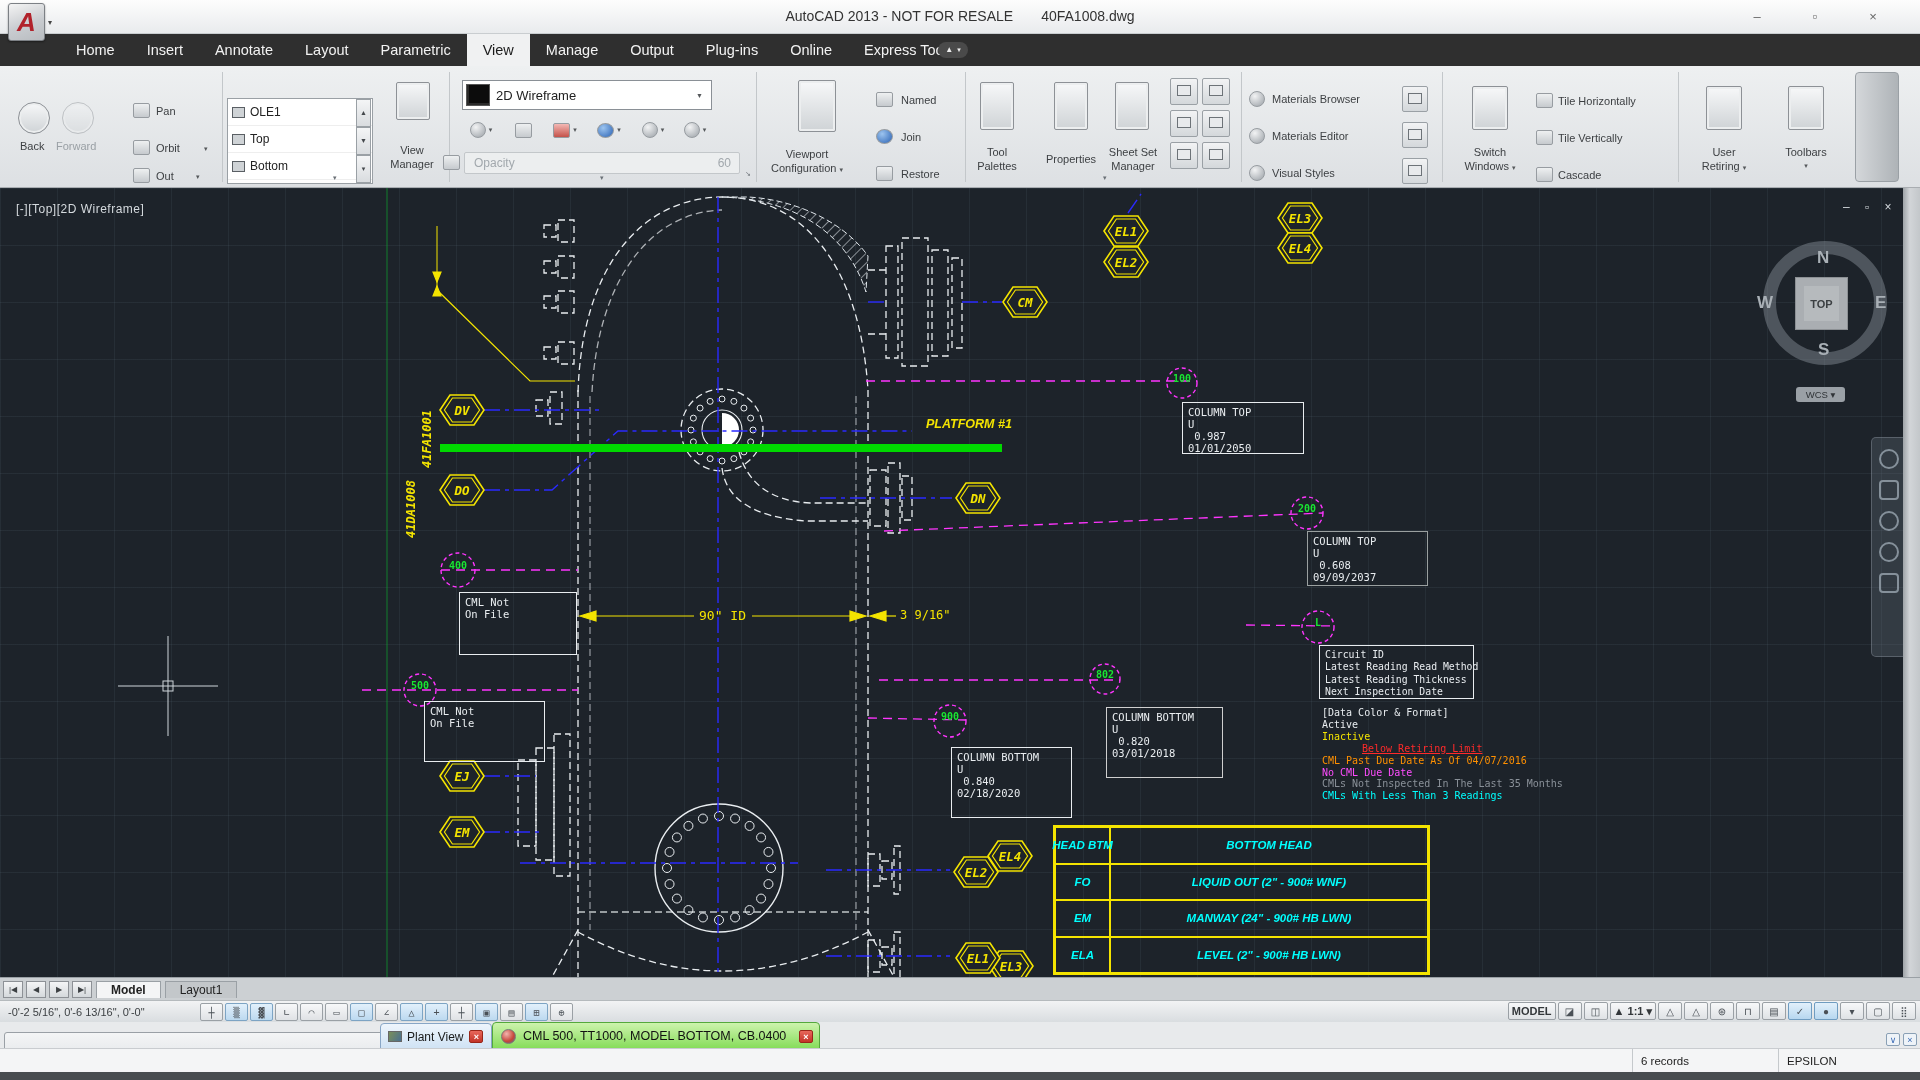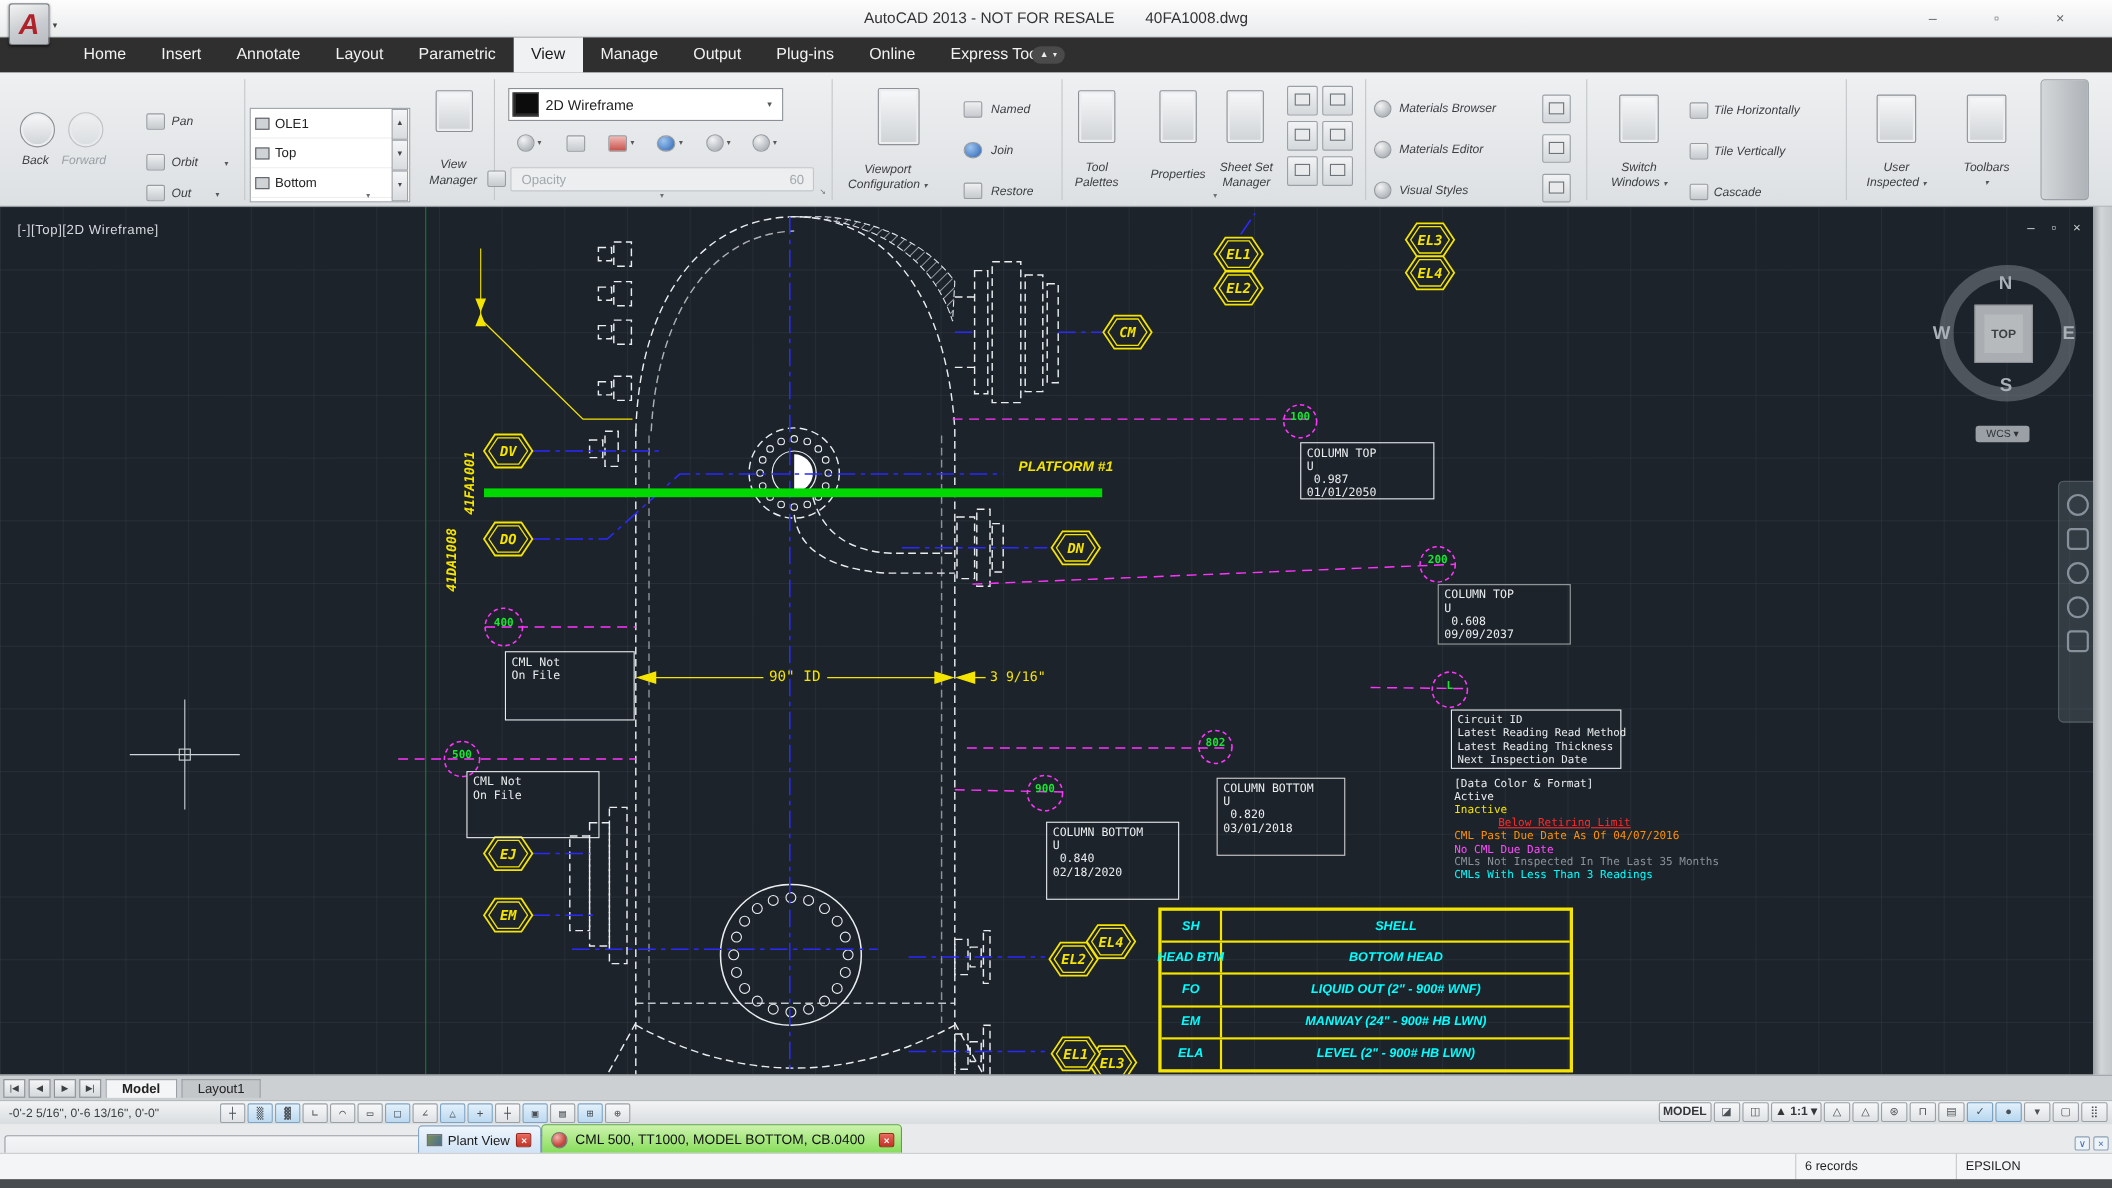--- a/index.html
+++ b/index.html
@@ -28,21 +28,21 @@
   .rtab { padding:0 16px; line-height:32px; font-size:14.5px; color:#f2f2f2; white-space:nowrap; }
   .rtab.active { background:#f0f1f2; color:#1b1b1b; }
   #ribbon-collapse { position:absolute; left:938px; top:8px; width:30px; height:16px;
     background:#4a4a4a; border-radius:8px; color:#eee; font-size:8px; text-align:center; line-height:16px; }
   #ribbon-collapse span { margin-left:4px; font-size:7px; }
 
   
   #ribbon { position:absolute; left:0; top:66px; width:1920px; height:122px;
     background:linear-gradient(#eef0f1,#dde0e3); border-bottom:1px solid #a9adb1; }
   .vsep { position:absolute; top:6px; height:110px; width:1px; background:#c3c7ca; }
-  .rlabel { position:absolute; font-size:11px; color:#3c3f42; white-space:nowrap;font-style:italic; }
+  .rlabel { position:absolute; font-size:11px; color:#3c3f42; white-space:nowrap; }
   .rlabel.center { text-align:center; }
   .rlabel.dim { color:#9aa0a5; }
   .caret { font-size:7px; color:#55585b; }
   .bigicon { position:absolute; border:1px solid #8d9196; border-radius:2px;
     background:linear-gradient(#f7f8f9,#cfd3d6); box-shadow:inset 0 0 0 2px #eceeef; }
   .minico { position:absolute; width:17px; height:15px; border:1px solid #979ca1; border-radius:2px;
     background:linear-gradient(#eef0f1,#c6cace); }
   .minico.sphere { border-radius:50%; width:16px; height:16px;
     background:radial-gradient(circle at 35% 30%,#f2f3f4,#9aa0a6); }
   .minico.blue { background:radial-gradient(circle at 35% 30%,#9cc4ef,#2a62b4); border-radius:50%; }
@@ -346,21 +346,21 @@
     <div class="minico" style="left:1536px;top:27px"></div>
     <div class="rlabel" style="left:1558px;top:29px">Tile Horizontally</div>
     <div class="minico" style="left:1536px;top:64px"></div>
     <div class="rlabel" style="left:1558px;top:66px">Tile Vertically</div>
     <div class="minico" style="left:1536px;top:101px"></div>
     <div class="rlabel" style="left:1558px;top:103px">Cascade</div>
     <div class="vsep" style="left:1678px"></div>
 
     <div class="bigicon" style="left:1706px;top:20px;width:36px;height:44px"></div>
     <div class="rlabel center" style="left:1690px;top:80px;width:68px">User</div>
-    <div class="rlabel center" style="left:1690px;top:94px;width:68px"><span>Inspected</span> <span class="caret">▾</span></div>
+    <div class="rlabel center" style="left:1690px;top:94px;width:68px"><span>Retiring</span> <span class="caret">▾</span></div>
     <div class="bigicon" style="left:1788px;top:20px;width:36px;height:44px"></div>
     <div class="rlabel center" style="left:1776px;top:80px;width:60px">Toolbars</div>
     <div class="rlabel center caret" style="left:1776px;top:96px;width:60px">▾</div>
     <div id="ribbon-endbar"></div>
 
     <span class="panel-hint" style="left:333px">▾</span>
     <span class="panel-hint" style="left:600px">▾</span>
     <span class="panel-hint" style="left:745px;top:104px">↘</span>
     <span class="panel-hint" style="left:1103px">▾</span>
   </div>
@@ -665,24 +665,20 @@
     <div class="rot-tag" style="left:398px;top:244px">41FA1001</div>
 
     
     <div class="dim-label" style="left:699px;top:420px">90" ID</div>
     <div class="dim-label" style="left:900px;top:420px;font-size:12px">3 9/16"</div>
     <div id="platform-label" style="left:926px;top:229px">PLATFORM #1</div>
 
     <div id="legend-block" style="left: 1322px; top: 519px;"><div class="" style="color: rgb(233, 237, 240);">[Data Color &amp; Format]</div><div class="" style="color: rgb(233, 237, 240);">Active</div><div class="" style="color: rgb(244, 228, 0);">Inactive</div><div class="u" style="color: rgb(255, 42, 42);">Below Retiring Limit</div><div class="" style="color: rgb(255, 144, 0);">CML Past Due Date As Of 04/07/2016</div><div class="" style="color: rgb(255, 76, 255);">No CML Due Date</div><div class="" style="color: rgb(138, 145, 153);">CMLs Not Inspected In The Last 35 Months</div><div class="" style="color: rgb(0, 255, 255);">CMLs With Less Than 3 Readings</div></div>
     <div id="nozzle-table" style="left: 1053px; top: 637px; width: 377px; height: 150px;">
         <div class="trow">
-          <div class="tcell c1">SH</div>
-          <div class="tcell c2">SHELL</div>
-        </div>
-        <div class="trow">
           <div class="tcell c1">HEAD BTM</div>
           <div class="tcell c2">BOTTOM HEAD</div>
         </div>
         <div class="trow">
           <div class="tcell c1">FO</div>
           <div class="tcell c2">LIQUID OUT (2" - 900# WNF)</div>
         </div>
         <div class="trow">
           <div class="tcell c1">EM</div>
           <div class="tcell c2">MANWAY (24" - 900# HB LWN)</div>

